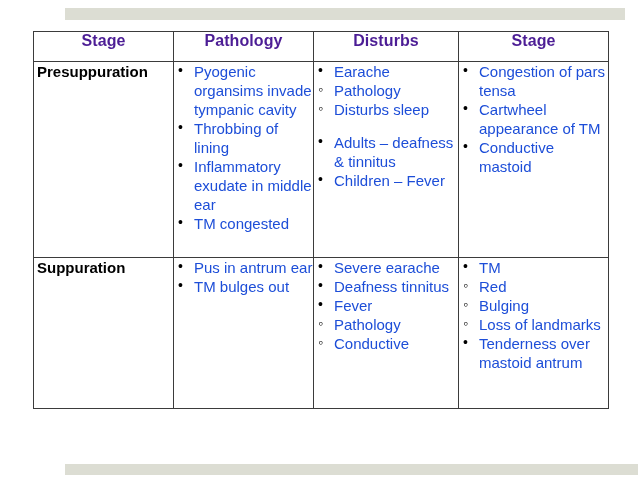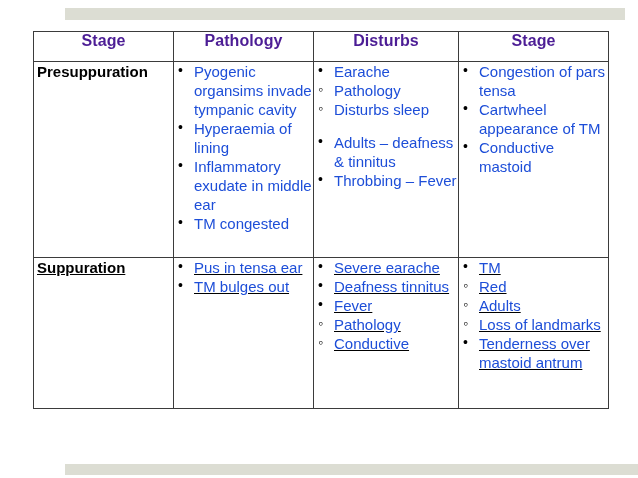--- a/index.html
+++ b/index.html
@@ -67,21 +67,21 @@
     color: #4c1d95;
     height: 29px;
     padding: 2px 2px 4px 2px;
     letter-spacing: 0.1px;
   }
 
   td.body-cell {
     padding: 6px 4px 6px 4px;
   }
   td.body-cell.row1 { height: 195px; }
-  td.body-cell.row2 { height: 150px; text-decoration: underline; }
+  td.body-cell.row2 { height: 150px; }
 
   .stage-label {
     font-weight: bold;
     font-size: 15px;
     color: #000000;
     padding: 1px 0 0 3px;
     line-height: 1.25;
   }
 
   ul.bullets {
@@ -144,67 +144,67 @@
       </tr>
     </thead>
     <tbody>
       <tr>
         <td class="body-cell row1">
           <div class="stage-label">Presuppuration</div>
         </td>
         <td class="body-cell row1">
           <ul class="bullets">
               <li class="b-disc">Pyogenic organsims invade tympanic cavity</li>
-              <li class="b-disc">Hyperaemia of lining</li>
+              <li class="b-disc">Throbbing of lining</li>
               <li class="b-disc">Inflammatory exudate in middle ear</li>
               <li class="b-disc">TM congested</li>
             </ul>
         </td>
         <td class="body-cell row1">
           <ul class="bullets">
               <li class="b-disc">Earache</li>
               <li class="b-circle">Pathology</li>
               <li class="b-circle">Disturbs sleep</li>
               <li class="b-spacer"></li>
               <li class="b-disc">Adults – deafness &amp; tinnitus</li>
-              <li class="b-disc">Throbbing – Fever</li>
+              <li class="b-disc">Children – Fever</li>
             </ul>
         </td>
         <td class="body-cell row1">
           <ul class="bullets">
               <li class="b-disc">Congestion of pars tensa</li>
               <li class="b-disc">Cartwheel appearance of TM</li>
               <li class="b-disc">Conductive mastoid</li>
             </ul>
         </td>
       </tr>
       <tr>
         <td class="body-cell row2">
           <div class="stage-label">Suppuration</div>
         </td>
         <td class="body-cell row2">
           <ul class="bullets">
-              <li class="b-disc">Pus in tensa ear</li>
+              <li class="b-disc">Pus in antrum ear</li>
               <li class="b-disc">TM bulges out</li>
             </ul>
         </td>
         <td class="body-cell row2">
           <ul class="bullets">
               <li class="b-disc">Severe earache</li>
               <li class="b-disc">Deafness tinnitus</li>
               <li class="b-disc">Fever</li>
               <li class="b-circle">Pathology</li>
               <li class="b-circle">Conductive</li>
             </ul>
         </td>
         <td class="body-cell row2">
           <ul class="bullets">
               <li class="b-disc">TM</li>
               <li class="b-circle">Red</li>
-              <li class="b-circle">Adults</li>
+              <li class="b-circle">Bulging</li>
               <li class="b-circle">Loss of landmarks</li>
               <li class="b-disc">Tenderness over mastoid antrum</li>
             </ul>
         </td>
       </tr>
     </tbody>
   </table>
 </div>
 
 </body></html>

